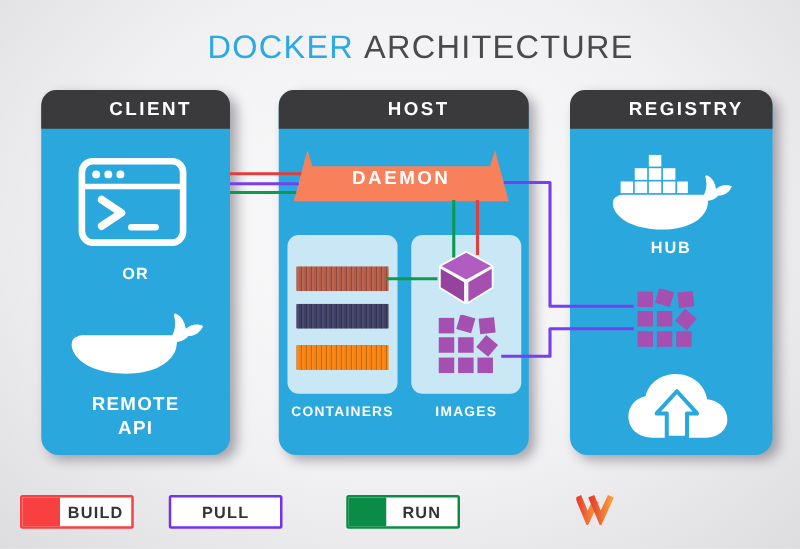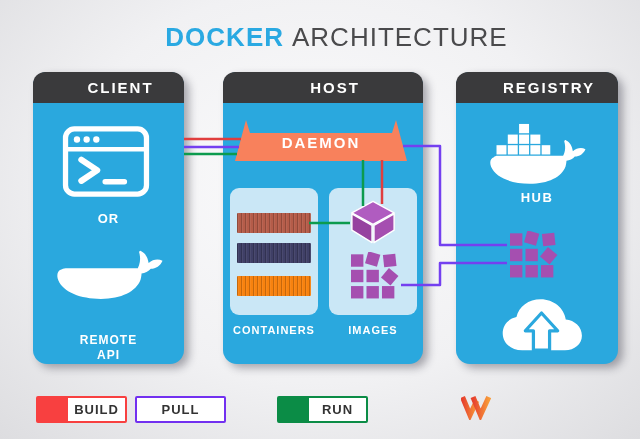--- a/index.html
+++ b/index.html
@@ -4,37 +4,37 @@
 <style>
   html,body{margin:0;padding:0;background:#e9e9eb;}
   .canvas{
     position:relative;width:640px;height:439px;overflow:hidden;
     background:radial-gradient(ellipse at 50% 42%, #fbfbfc 0%, #f1f1f3 55%, #dddde0 100%);
     font-family:"Liberation Sans", sans-serif;
   }
   
   .title{position:absolute;top:22px;left:0;width:100%;text-align:center;
     font-size:26px;font-weight:700;letter-spacing:1px;color:#48484a;}
-  .title .hl{color:#2aa9e2;font-weight:700;margin-right:8px;margin-left:33px;}
+  .title .hl{color:#2aa9e2;font-weight:400;margin-right:8px;margin-left:33px;}
   .title .rest{font-weight:500;color:#4a4a4c;}
   
   .panel{position:absolute;top:72px;background:#2aa8de;border-radius:14px;
     box-shadow:5px 4px 9px rgba(40,40,55,.38);}
   .panel.client{left:33px;width:151px;height:292px;}
   .panel.host{left:223px;width:200px;height:292px;}
   .panel.registry{left:456px;width:162px;height:292px;}
   .panel-header{position:absolute;top:0;left:0;right:0;height:31px;background:#3a3a3c;
     border-radius:12px 12px 0 0;color:#fff;font-weight:700;font-size:15px;letter-spacing:2px;
     display:flex;align-items:center;justify-content:center;padding-left:24px;}
   .wlabel{position:absolute;width:100%;text-align:center;color:#fff;font-weight:700;}
   
   .terminal-icon{position:absolute;left:29px;top:50px;width:88px;height:79px;}
   .or-label{top:139px;font-size:13px;letter-spacing:1px;}
   .whale-client{position:absolute;left:21px;top:171px;width:110px;height:62px;}
-  .remote-label{top:243px;font-size:12px;letter-spacing:1px;line-height:1.25;margin-top:18px;}
+  .remote-label{top:243px;font-size:15px;letter-spacing:1px;line-height:1.25;}
   
   .daemon{position:absolute;left:11px;top:45px;width:174px;height:45px;}
   .daemon-label{position:absolute;left:0;top:17px;width:100%;text-align:center;color:#fff;
     font-weight:700;font-size:15px;letter-spacing:2px;}
   .subpanel{position:absolute;top:116px;height:127px;width:88px;background:#cae7f6;border-radius:9px;}
   .subpanel.containers-box{left:7px;}
   .subpanel.images-box{left:106px;}
   .cbar{position:absolute;left:7px;width:74px;height:20px;border-radius:1px;
     background-image:repeating-linear-gradient(90deg, rgba(0,0,0,0.20) 0 1px, rgba(255,255,255,0.06) 1px 2px, transparent 2px 4px);}
   .cbar.b1{top:25px;background-color:#b55c49;}
@@ -52,21 +52,21 @@
   .cloud-icon{position:absolute;left:37px;top:219px;width:97px;height:65px;}
   
   .connectors{position:absolute;left:0;top:0;width:640px;height:439px;pointer-events:none;}
   .ln{fill:none;stroke-width:2.5px;}
   .ln.build{stroke:#e03e3e;}
   .ln.pull{stroke:#7440f0;}
   .ln.run{stroke:#0c9b4e;}
   
   .legend-item{position:absolute;top:396px;width:87px;height:23px;display:flex;
     border:2px solid var(--c,#999);background:#fff;border-radius:2px;}
-  .legend-item.i1{left:36px;}
+  .legend-item.i1{left:16px;}
   .legend-item.i2{left:135px;flex-direction:column;}
   .legend-item.i3{left:237px;margin-left:40px;}
   .legend-swatch{width:30px;background:var(--c,#999);}
   .legend-label{flex:1;display:flex;align-items:center;justify-content:center;
     color:#333;font-weight:700;font-size:13px;letter-spacing:1px;}
   
   .brand{position:absolute;left:461px;top:392px;display:flex;align-items:center;gap:9px;}
   .brand-mark{width:30px;height:28px;}
   .brand-name{font-size:19px;color:#4f4f51;letter-spacing:3px;font-weight:400;}
 </style>

